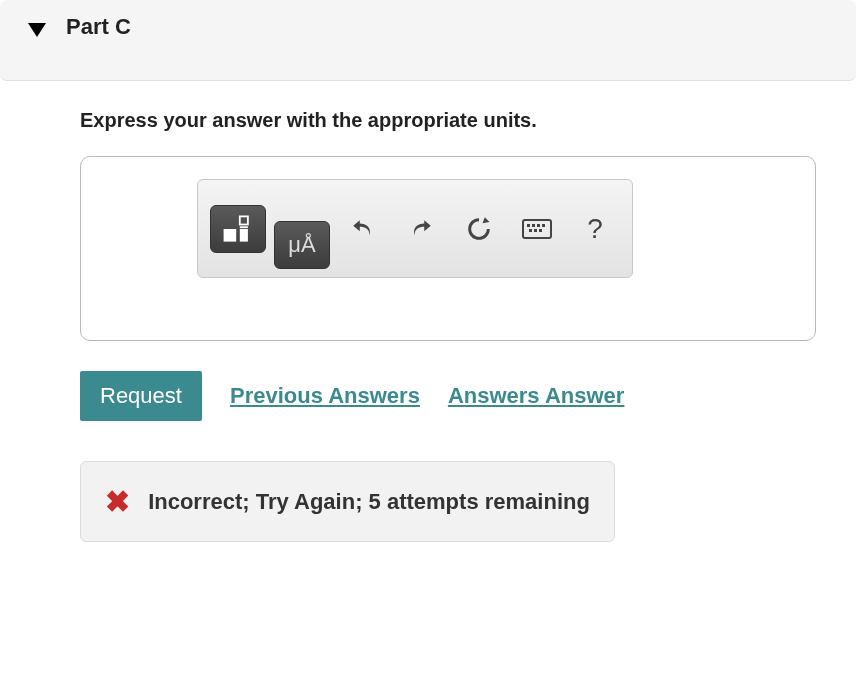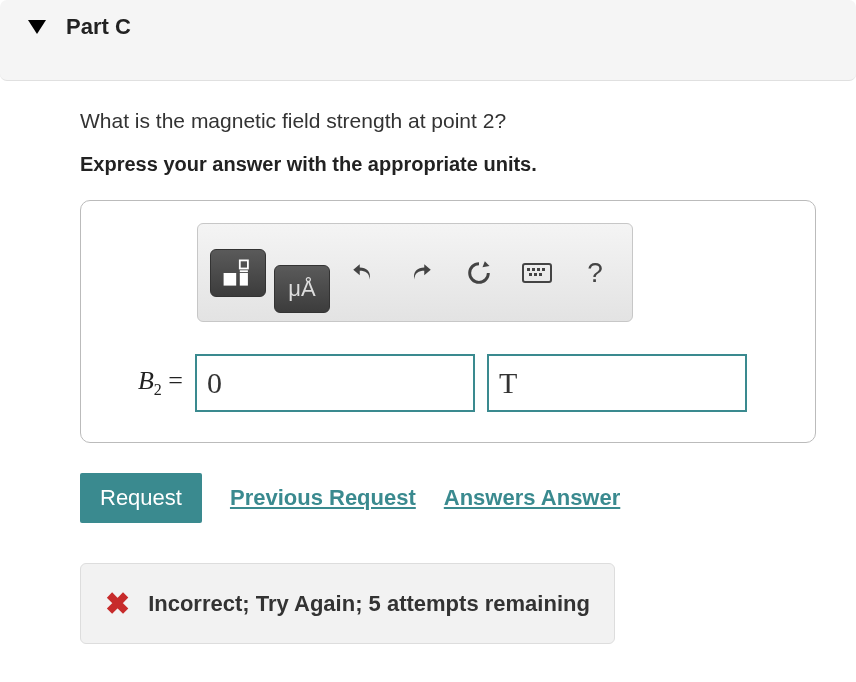--- a/index.html
+++ b/index.html
@@ -10,21 +10,21 @@
     body {
       font-family: Arial, Helvetica, sans-serif;
       background: #fff;
       width: 856px;
     }
     .header {
       background: #f5f5f5;
       border-bottom: 1px solid #e0e0e0;
       padding: 14px 40px 40px 28px;
       display: flex;
-      align-items: flex-start;
+      align-items: center;
       gap: 20px;
       border-radius: 7px;
     }
     .caret {
       width: 0;
       height: 0;
       border-left: 9px solid transparent;
       border-right: 9px solid transparent;
       border-top: 14px solid #000;
       margin-top: 6px;
@@ -168,21 +168,20 @@
   </style>
 </head>
 <body>
 
 <div class="header">
   <div class="caret"></div>
   <div class="part-title">Part C</div>
 </div>
 
 <div class="content">
-  <div class="question">What is the magnetic field strength at point 2?</div>
   <div class="instruction">Express your answer with the appropriate units.</div>
 
   <div class="answer-box">
     <div class="toolbar">
       <div class="tool-btn tool-btn-dark">
         <svg viewBox="0 0 40 40">
           <rect x="4" y="20" width="14" height="14" fill="#fff"></rect>
           <rect x="22" y="6" width="9" height="9" fill="none" stroke="#fff" stroke-width="2"></rect>
           <rect x="22" y="20" width="9" height="14" fill="#fff"></rect>
           <line x1="22" y1="18" x2="31" y2="18" stroke="#fff" stroke-width="2"></line>
@@ -217,32 +216,25 @@
           <rect x="7" y="10" width="3" height="3" fill="#444"></rect>
           <rect x="12" y="10" width="3" height="3" fill="#444"></rect>
           <rect x="17" y="10" width="3" height="3" fill="#444"></rect>
         </svg>
       </div>
       <div class="tool-btn" style="font-size:28px;">
         <span>?</span>
       </div>
     </div>
 
-    <div class="input-row">
-      <span class="var-label">
-        <span>B</span><sub>2</sub><span style="font-style:normal;"> = </span>
-      </span>
-      <input class="value-input" type="text" value="0" style="">
-      <input class="unit-input" type="text" value="T" style="">
-    </div>
   </div>
 
   <div class="actions">
     <button class="submit-btn">Request</button>
-    <span class="link">Previous Request</span>
+    <span class="link">Previous Answers</span>
     <span class="link">Answers Answer</span>
   </div>
 
   <div class="feedback">
     <span class="x-icon">✖</span>
     <span class="feedback-text">Incorrect; Try Again; 5 attempts remaining</span>
   </div>
 </div>
 
 </body></html>

